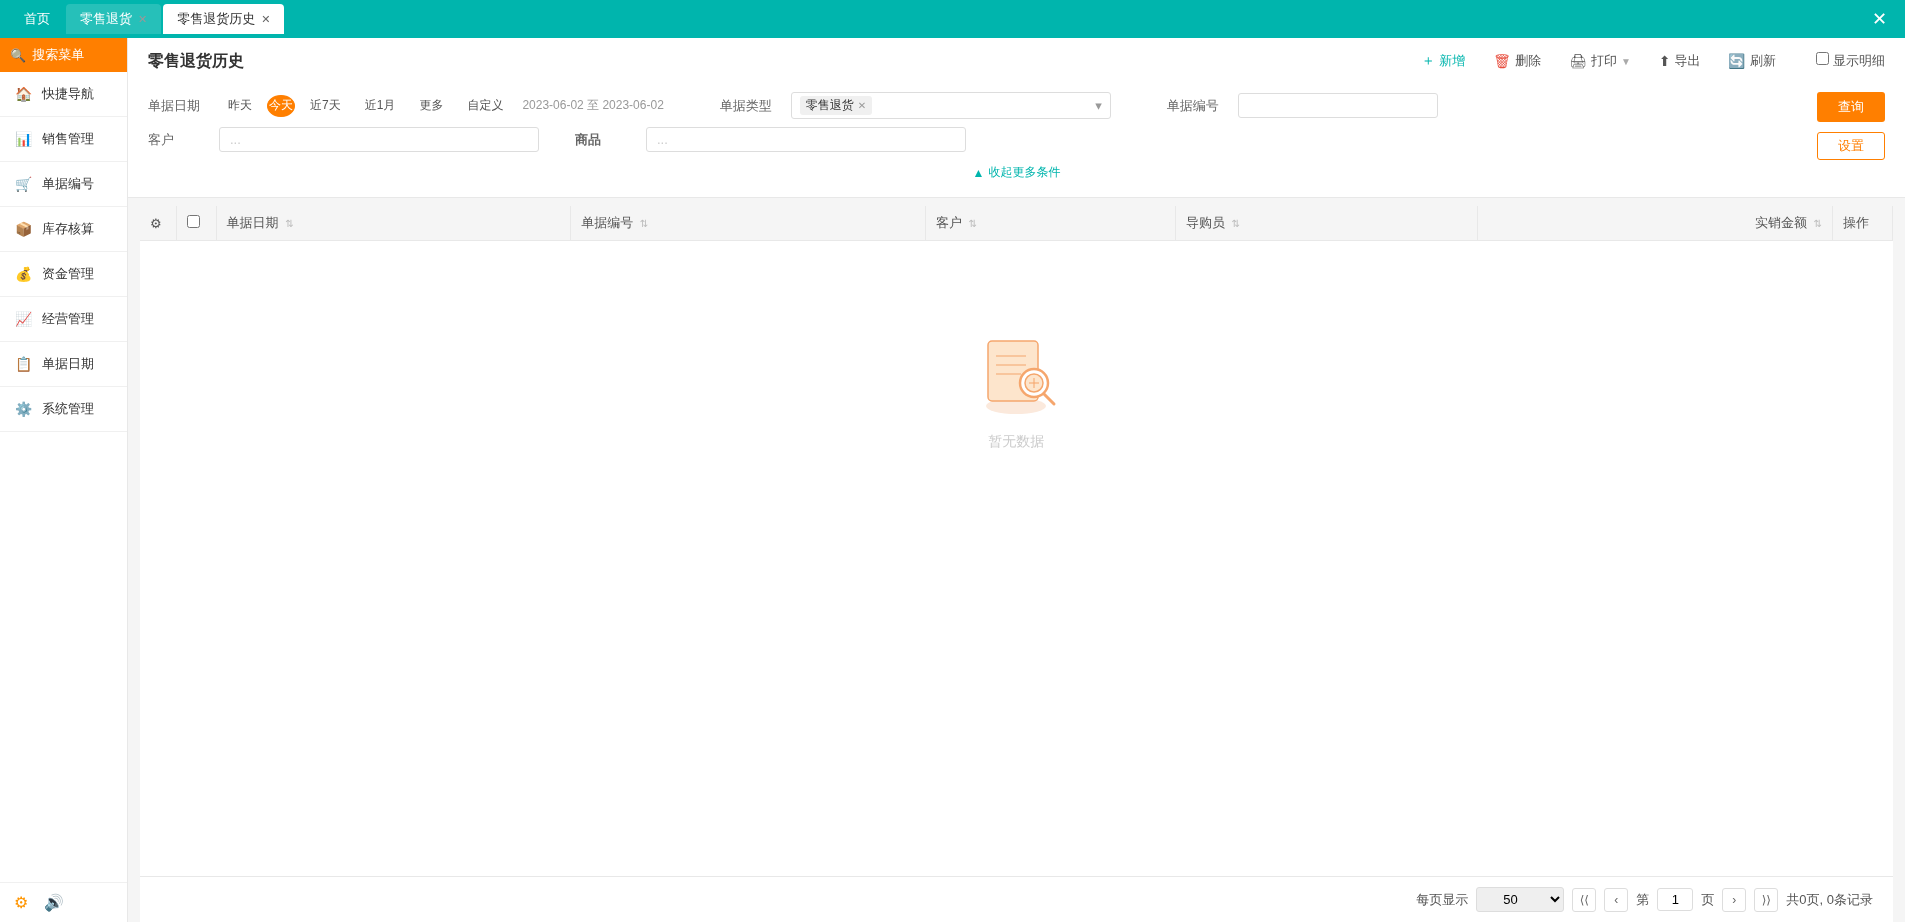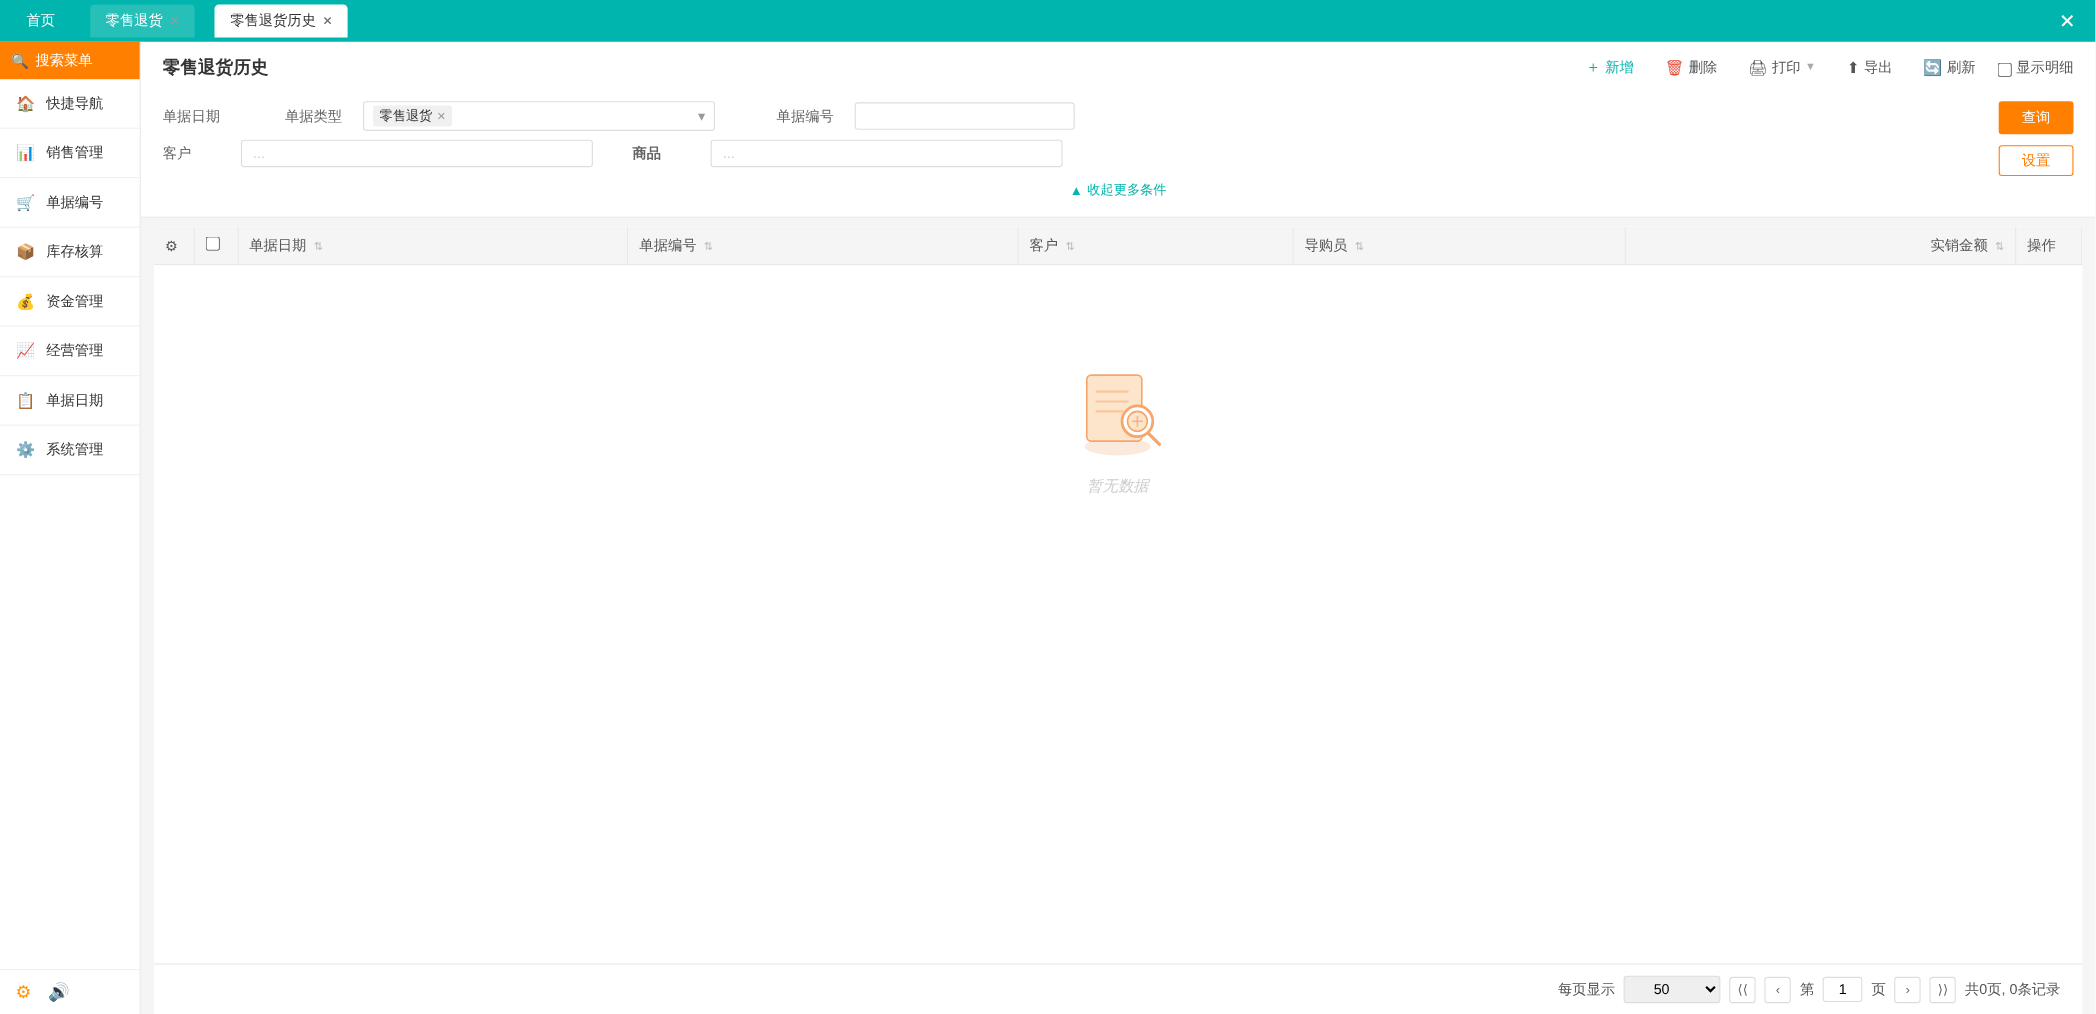--- a/index.html
+++ b/index.html
@@ -11,21 +11,21 @@
       display: flex;
       align-items: center;
       height: 38px;
       padding: 0 10px;
       flex-shrink: 0;
     }
     .top-bar-tabs {
       display: flex;
       align-items: center;
       flex: 1;
-      gap: 18px;
+      gap: 2px;
     }
     .tab-item {
       display: flex;
       align-items: center;
       padding: 0 14px;
       height: 30px;
       border-radius: 4px 4px 0 0;
       cursor: pointer;
       color: #fff;
       font-size: 13px;
@@ -156,24 +156,25 @@
     }
     .toolbar-btn .btn-icon { font-size: 14px; }
     .btn-new { color: #00b5ad; font-weight: 500; }
     .btn-new .btn-icon { color: #00b5ad; }
     .btn-delete .btn-icon { color: #e74c3c; }
     .btn-print .btn-icon { color: #555; }
     .btn-export .btn-icon { color: #555; }
     .btn-refresh .btn-icon { color: #555; }
     .show-detail-label {
       display: flex;
-      align-items: flex-end;
+      align-items: flex-start;
       gap: 4px;
       font-size: 13px;
       color: #555;
+      margin-left: 20px;
     }
     .show-detail-label input[type=checkbox] { cursor: pointer; }
 
     
     .filter-area {
       padding: 8px 0 8px 0;
     }
     .filter-row {
       display: flex;
       align-items: center;
@@ -332,21 +333,20 @@
     .th-actions { width: 60px; text-align: center; }
     .th-amount { text-align: right; }
 
     
     .empty-state {
       display: flex;
       flex-direction: column;
       align-items: center;
       justify-content: center;
       padding: 80px 0;
-      font-style: italic;
     }
     .empty-icon {
       width: 100px;
       height: 100px;
       margin-bottom: 12px;
     }
     .empty-text {
       color: #ccc;
       font-size: 14px;
     }
@@ -508,20 +508,29 @@
           </label>
         </div>
       </div>
 
       <div class="filter-area">
         <div class="filter-row-wrapper">
           <div class="filter-left">
 
             <div class="filter-row">
               <span class="filter-label">单据日期</span>
+              <div class="date-filter">
+                <span class="date-btn">昨天</span>
+                <span class="date-btn active">今天</span>
+                <span class="date-btn">近7天</span>
+                <span class="date-btn">近1月</span>
+                <span class="date-btn">更多</span>
+                <span class="date-btn">自定义</span>
+                <span class="date-range">2023-06-02 至 2023-06-02</span>
+              </div>
               <span class="filter-label" style="margin-left:40px;">单据类型</span>
               <div class="filter-tag" style="min-width:320px;">
                 <div class="tag-item">
                   <span>零售退货</span>
                   <span class="tag-close">✕</span>
                 </div>
                 <span class="dropdown-arrow" style="margin-left:auto;color:#999;">▾</span>
               </div>
               <span class="filter-label" style="margin-left:40px;">单据编号</span>
               <input class="filter-input-text" type="text" style="min-width: 200px;">

